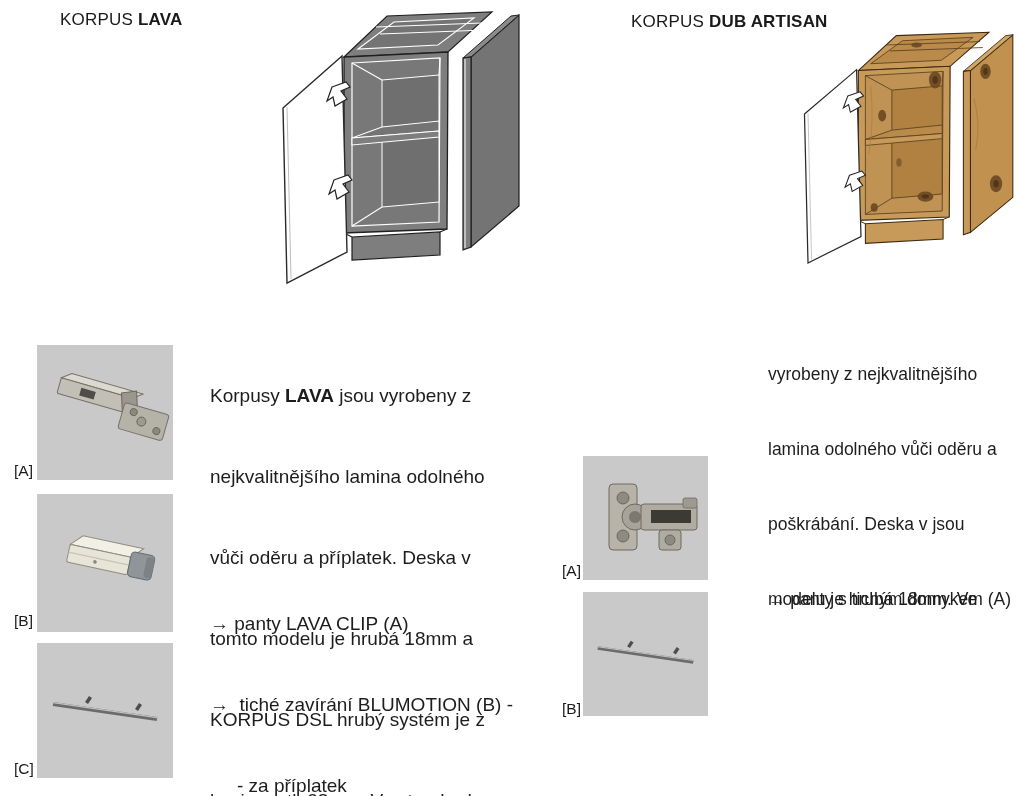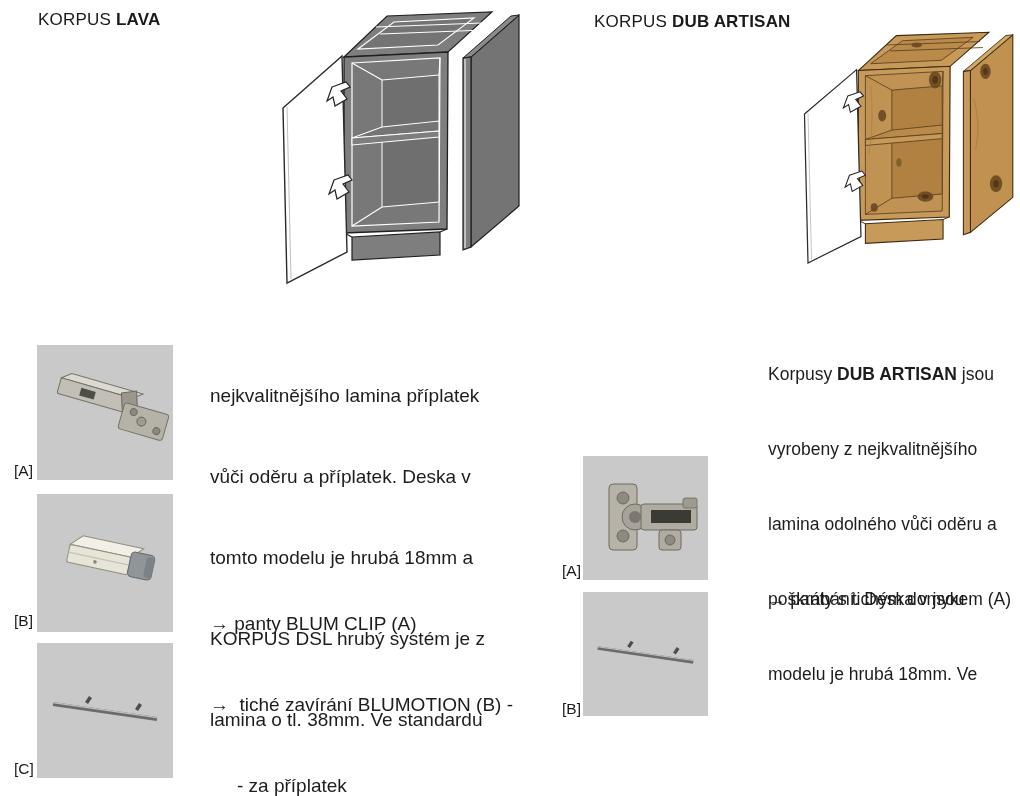--- a/index.html
+++ b/index.html
@@ -1,21 +1,21 @@
 <!DOCTYPE html>
 <html><head>
 <meta charset="utf-8">
 <style>
   html,body{margin:0;padding:0;}
   body{
     width:1020px;height:796px;position:relative;background:#ffffff;
     font-family:"Liberation Sans", sans-serif;color:#1d1d1d;overflow:hidden;
   }
   .abs{position:absolute;}
-  .section-title{font-size:17px;letter-spacing:.2px;color:#1a1a1a;white-space:pre;}
+  .section-title{font-size:17px;letter-spacing:.2px;color:#1a1a1a;white-space:pre;margin-left:22px;}
   .section-title b{font-weight:bold;}
   .para{font-size:19px;line-height:27px;white-space:pre;}
   .para b{font-weight:bold;}
   .para-right{font-size:17.5px;line-height:25px;}
   .bullets{font-size:19px;line-height:27px;white-space:pre;}
   .bullets-right{font-size:17.5px;line-height:24.5px;}
   .bline.indent{padding-left:27px;}
   .item-box{background:#c9c9c9;}
   .item-label{font-size:15.5px;color:#1a1a1a;}
   svg{display:block;}
@@ -59,31 +59,32 @@
     <g>
       <polygon points="62,87 76,82 80,87 71,91 77,99 65,106 63,97 57,101" fill="#ffffff" stroke="#222222" stroke-width="1.2"></polygon>
     </g>
     <g transform="translate(2,93)">
       <polygon points="62,87 76,82 80,87 71,91 77,99 65,106 63,97 57,101" fill="#ffffff" stroke="#222222" stroke-width="1.2"></polygon>
     </g>
   </svg>
 </div>
 
 <div class="abs para" style="left:210px;top:328px;width:340px;">
-  <div>nejkvalitnějšího lamina příplatek</div>
+  <div><span>Korpusy </span><b>LAVA</b><span> jsou vyrobeny z</span></div>
+  <div>nejkvalitnějšího lamina odolného</div>
   <div>vůči oděru a příplatek. Deska v</div>
   <div>tomto modelu je hrubá 18mm a</div>
   <div>KORPUS DSL hrubý systém je z</div>
   <div>lamina o tl. 38mm. Ve standardu</div>
   
   
 </div>
 
 <div class="abs bullets" style="left:210px;top:556px;">
-  <div class="bline">→ panty BLUM CLIP (A)</div>
+  <div class="bline">→ panty LAVA CLIP (A)</div>
   <div class="bline">→  tiché zavírání BLUMOTION (B) -</div>
   <div class="bline indent">- za příplatek</div>
   
 </div>
 
 <div class="abs item-box" style="left:37px;top:345px;width:136px;height:135px;">
   <svg width="136" height="135" viewBox="0 0 136 135">
     <g transform="rotate(16 68 62)">
       <polygon points="18,46 27,39 101,39 92,46" fill="#dcd9d0" stroke="#75726a" stroke-width="1"></polygon>
       <rect x="18" y="46" width="74" height="16" rx="2" fill="#c2bfb6" stroke="#75726a" stroke-width="1"></rect>
@@ -115,21 +116,21 @@
 <div class="abs item-box" style="left:37px;top:643px;width:136px;height:135px;">
   <svg width="136" height="135" viewBox="0 0 136 135">
     <line x1="16" y1="61" x2="120" y2="76" stroke="#6b6b6b" stroke-width="4"></line>
     <line x1="16" y1="59.6" x2="120" y2="74.6" stroke="#c2c2c2" stroke-width="1.2"></line>
     <polygon points="48,59 52,53 55,55 51,61" fill="#4e4e4e"></polygon>
     <polygon points="98,66 102,60 105,62 101,68" fill="#4e4e4e"></polygon>
   </svg>
 </div>
 <div class="abs item-label" style="left:14px;top:760px;">[C]</div>
 
-<div class="abs section-title" style="left:594px;top:12px;"><span>KORPUS </span><b>DUB ARTISAN</b></div>
+<div class="abs section-title" style="left:609px;top:12px;"><span>KORPUS </span><b>DUB ARTISAN</b></div>
 
 <div class="abs" style="left:793px;top:22px;width:226px;height:252px;">
   <svg width="226" height="252" viewBox="0 0 256 296" preserveAspectRatio="none">
 
     <polygon points="201,57 249,15 249,206 201,247" fill="#c1924f" stroke="#3c2a12" stroke-width="1.2"></polygon>
     <polygon points="193,58 201,57 249,15 241,16" fill="#d2a868" stroke="#3c2a12" stroke-width="1"></polygon>
     <polygon points="193,58 201,57 201,247 193,250" fill="#c79a59" stroke="#3c2a12" stroke-width="1.2"></polygon>
 
     <polygon points="74,57 117,16 222,12 178,52" fill="#c79a59" stroke="#3c2a12" stroke-width="1.2"></polygon>
     <polygon points="88,49 124,22 204,18 168,45" fill="#b98a4a" stroke="#5b4120" stroke-width="1"></polygon>
@@ -174,21 +175,20 @@
     <g>
       <polygon points="62,87 76,82 80,87 71,91 77,99 65,106 63,97 57,101" fill="#ffffff" stroke="#222222" stroke-width="1.2"></polygon>
     </g>
     <g transform="translate(2,93)">
       <polygon points="62,87 76,82 80,87 71,91 77,99 65,106 63,97 57,101" fill="#ffffff" stroke="#222222" stroke-width="1.2"></polygon>
     </g>
   </svg>
 </div>
 
 <div class="abs para para-right" style="left:768px;top:312px;width:252px;">
-  <div><span>Korpusy </span><b>DUB ARTISAN</b><span> jsou</span></div>
   <div>vyrobeny z nejkvalitnějšího</div>
   <div>lamina odolného vůči oděru a</div>
   <div>poškrábání. Deska v jsou</div>
   <div>modelu je hrubá 18mm. Ve</div>
   
   
 </div>
 
 <div class="abs bullets bullets-right" style="left:768px;top:538px;">
   <div class="bline">→ panty s tichým domykem (A)</div>

